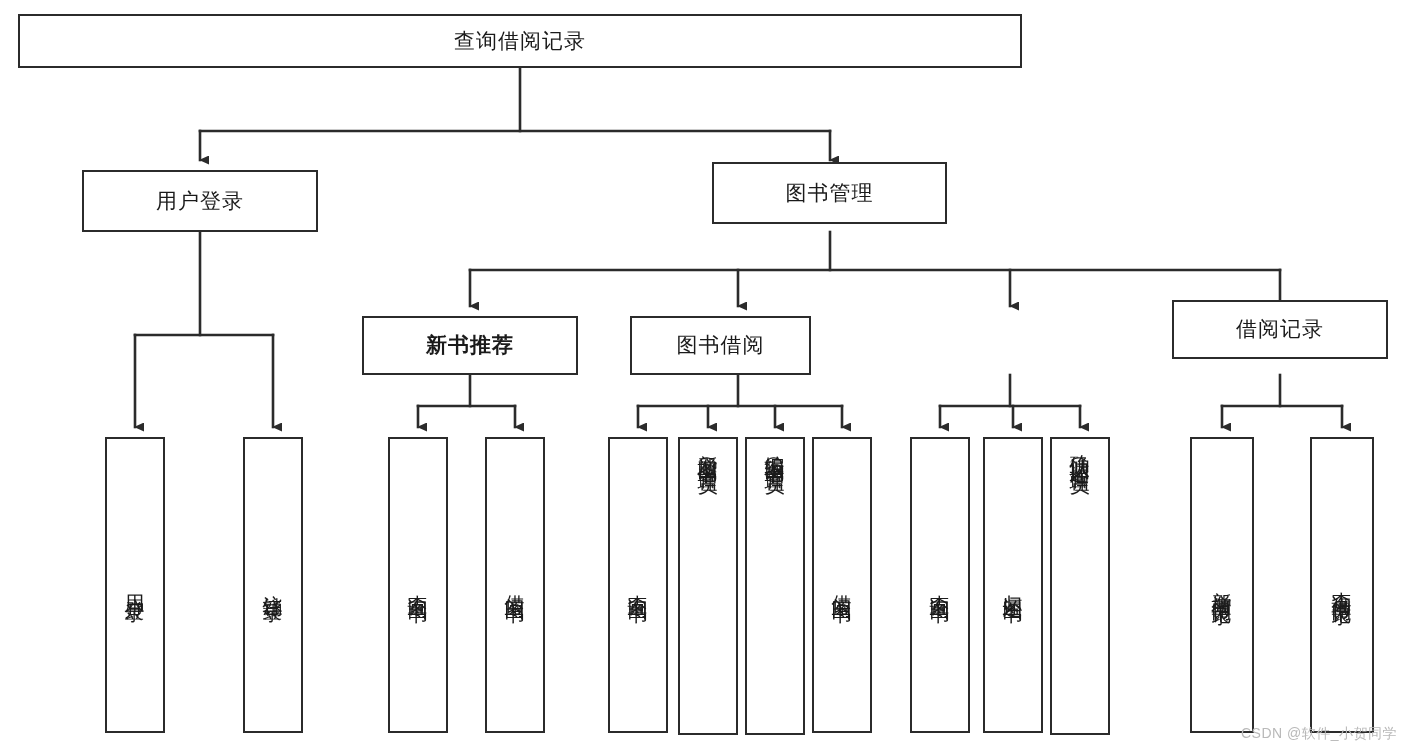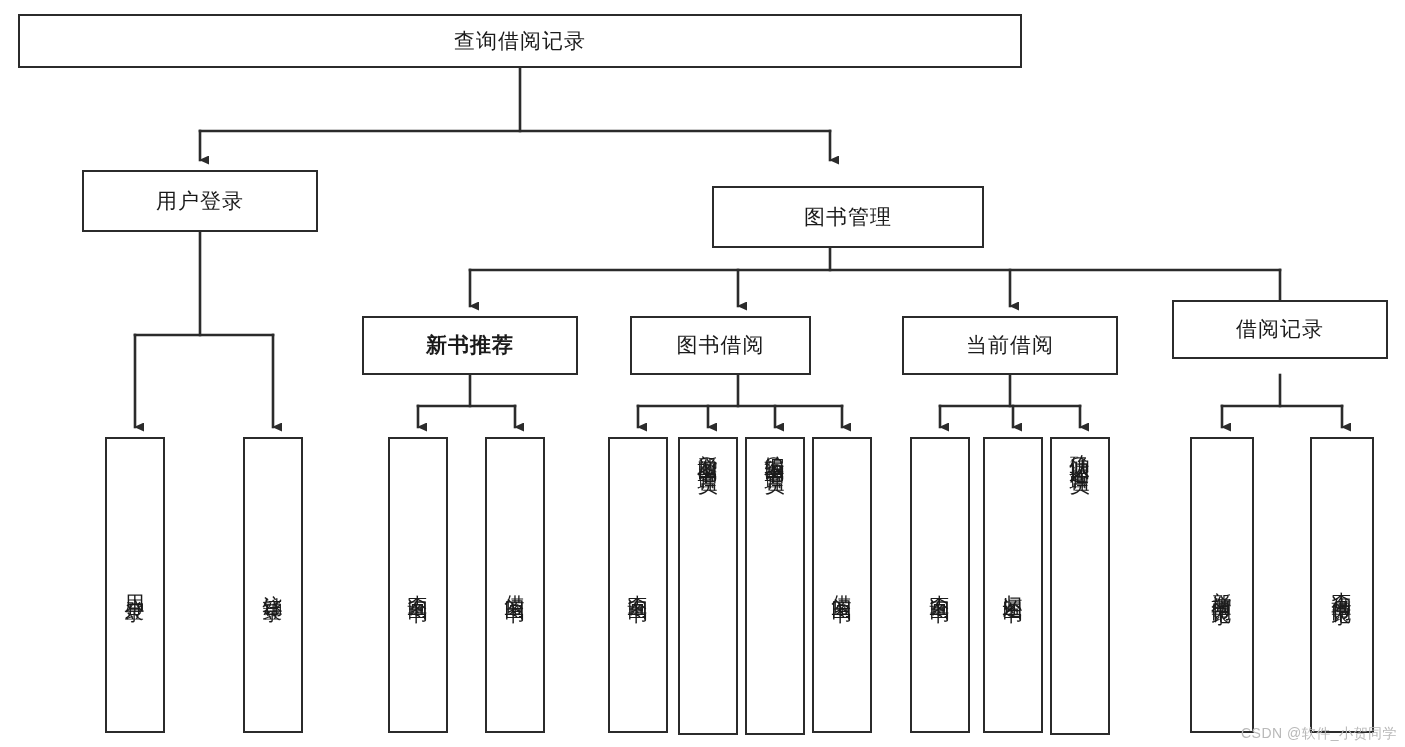--- a/index.html
+++ b/index.html
@@ -120,32 +120,29 @@
     </g>
   </svg>
 
   <div class="node-box" style="left:18px; top:14px; width:1004px; height:54px;">
     <span class="node-label">查询借阅记录</span>
   </div>
 
   <div class="node-box" style="left:82px; top:170px; width:236px; height:62px;">
     <span class="node-label">用户登录</span>
   </div>
-  <div class="node-box" style="left:712px; top:186px; width:272px; height:62px;">
+  <div class="node-box" style="left:712px; top:162px; width:235px; height:62px;">
     <span class="node-label">图书管理</span>
   </div>
 
   <div class="node-box" style="left:362px; top:316px; width:216px; height:59px;font-weight:bold;">
     <span class="node-label">新书推荐</span>
   </div>
   <div class="node-box" style="left:630px; top:316px; width:181px; height:59px;">
     <span class="node-label">图书借阅</span>
-  </div>
-  <div class="node-box" style="left:902px; top:316px; width:216px; height:59px;">
-    <span class="node-label">当前借阅</span>
   </div>
   <div class="node-box" style="left:1172px; top:300px; width:216px; height:59px;">
     <span class="node-label">借阅记录</span>
   </div>
 
   <div class="node-box vertical leaf centered" style="left:105px; top:437px; width:60px; height:296px;">
     <span class="node-label">用户登录</span>
   </div>
   <div class="node-box vertical leaf centered" style="left:243px; top:437px; width:60px; height:296px;">
     <span class="node-label">注销登录</span>

